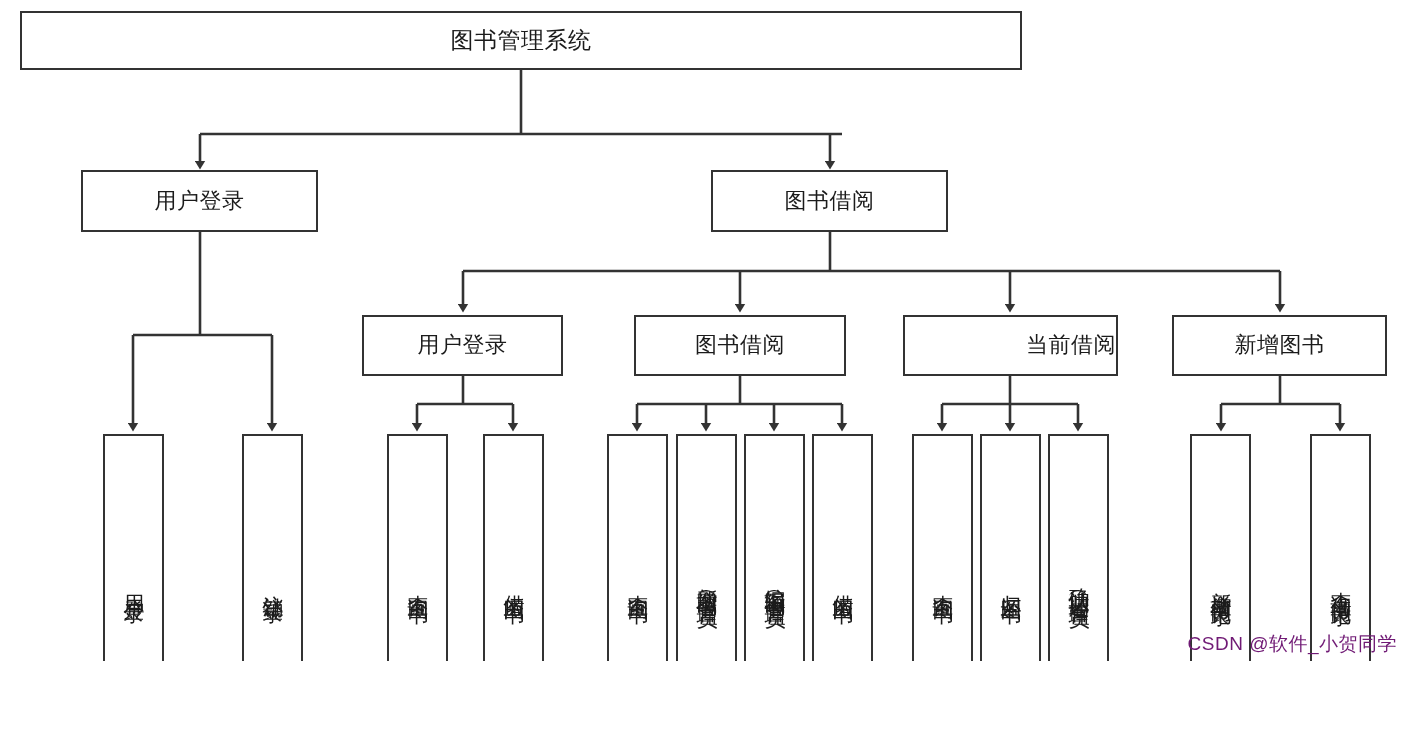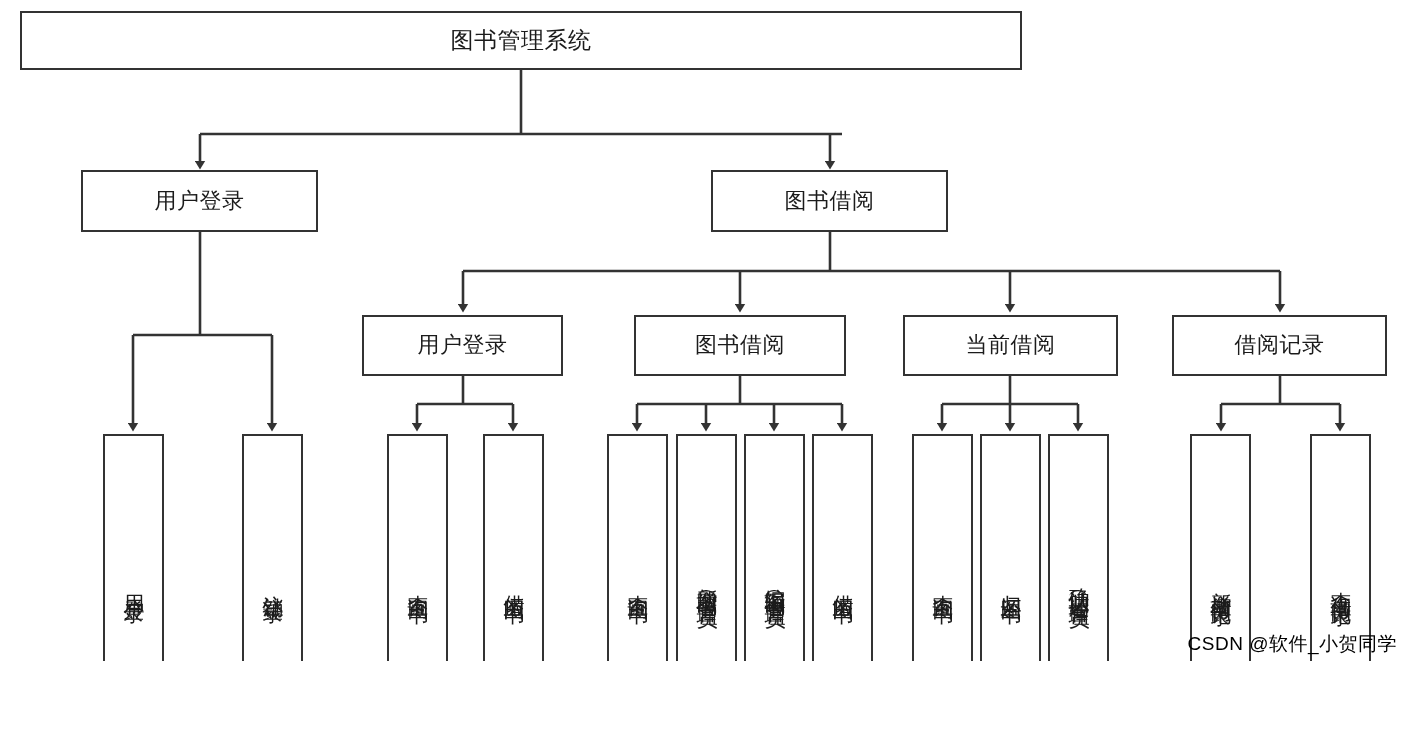--- a/index.html
+++ b/index.html
@@ -55,21 +55,21 @@
   .node.v .vlabel {
     writing-mode: vertical-rl;
     text-orientation: upright;
     white-space: nowrap;
   }
   .watermark {
     position: absolute;
     right: 8px;
     bottom: 4px;
     font-size: 19px;
-    color: #000000;
+    color: #701a75;
     letter-spacing: 0.5px;
     white-space: nowrap;
   }
 </style>
 </head>
 <body>
 
 <div id="canvas">
 
   <svg id="edges" viewBox="0 0 1405 747" xmlns="http://www.w3.org/2000/svg">
@@ -132,25 +132,25 @@
   <div class="node h" style="left:711px; top:170px; width:237px; height:62px;">
     <span>图书借阅</span>
   </div>
 
   <div class="node h" style="left:362px; top:315px; width:201px; height:61px;">
     <span>用户登录</span>
   </div>
   <div class="node h" style="left:634px; top:315px; width:212px; height:61px;">
     <span>图书借阅</span>
   </div>
-  <div class="node h" style="left:903px; top:315px; width:215px; height:61px;">
+  <div class="node h" style="left:903px; top:315px; width:215px; height:61px;justify-content:flex-end;">
     <span>当前借阅</span>
   </div>
   <div class="node h" style="left:1172px; top:315px; width:215px; height:61px;">
-    <span>借阅记录</span>
+    <span>新增图书</span>
   </div>
 
   <div class="node v" style="left:103px; top:434px; width:61px; height:300px;">
     <span class="vlabel">用户登录</span>
   </div>
   <div class="node v" style="left:242px; top:434px; width:61px; height:300px;">
     <span class="vlabel">注销登录</span>
   </div>
 
   <div class="node v" style="left:387px; top:434px; width:61px; height:300px;">

